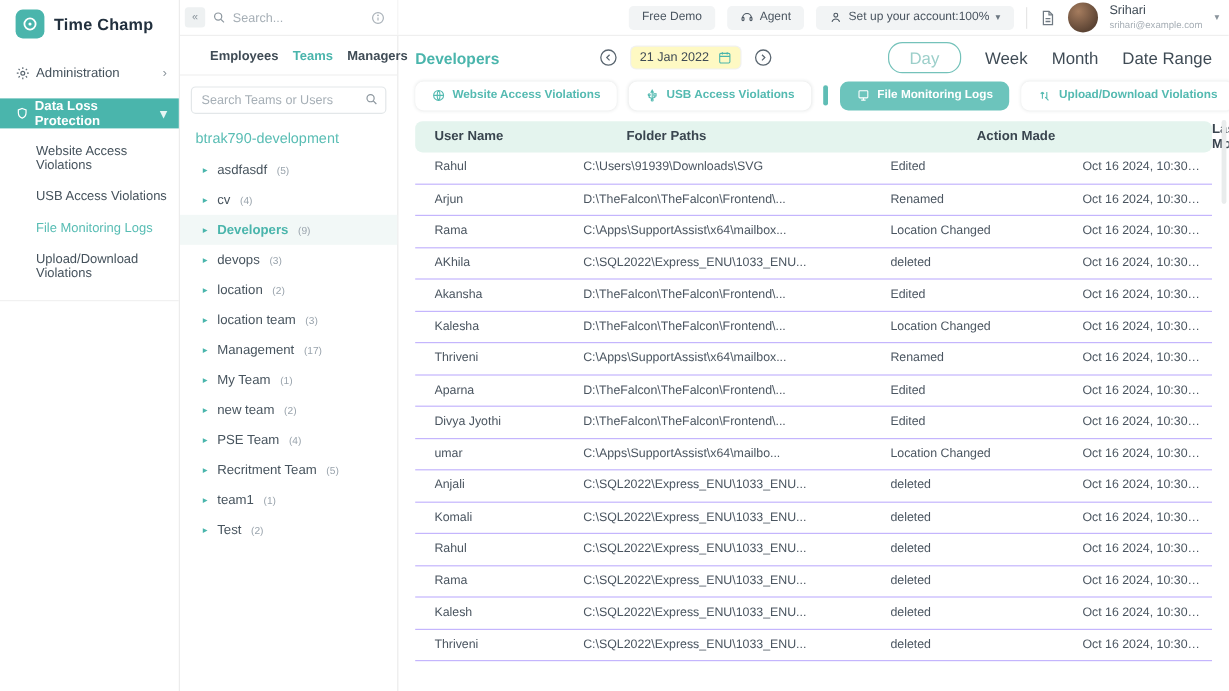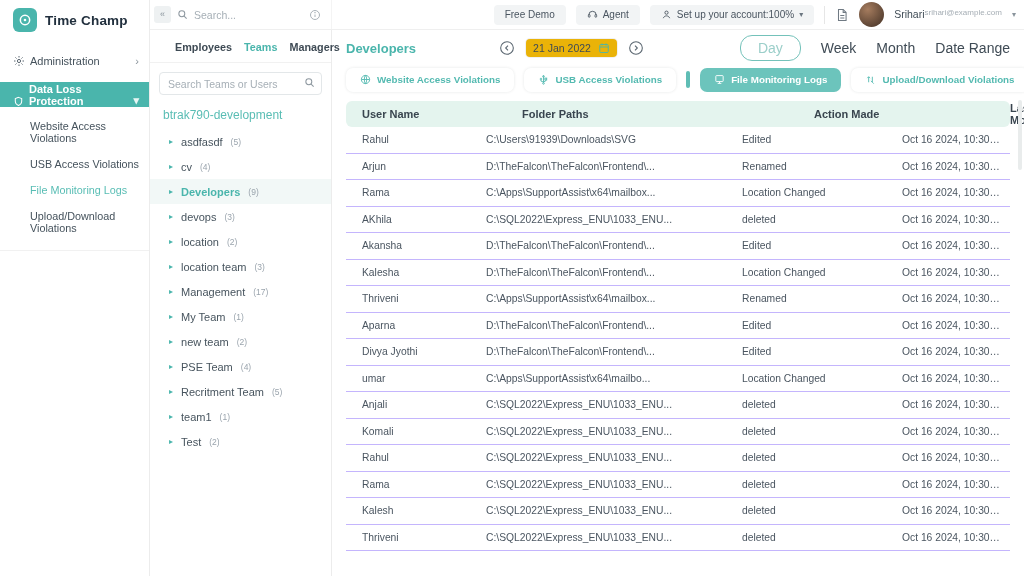--- a/index.html
+++ b/index.html
@@ -12,40 +12,40 @@
   button { font-family:inherit; }
 
   
   .sidebar { position:absolute; left:0; top:0; width:150px; height:576px; background:#fff; border-right:1px solid #ececec; z-index:3; }
   .logo { display:flex; align-items:center; gap:8px; height:40px; padding:0 10px 0 13px; cursor:pointer; }
   .logo-icon { width:24px; height:24px; background:var(--accent); border-radius:6px; display:flex; align-items:center; justify-content:center; flex:none; }
   .logo-text { font-size:13.5px; font-weight:bold; color:#22303e; letter-spacing:.2px; }
   .nav-item { display:flex; align-items:center; gap:5px; height:26px; padding:0 10px 0 13px; font-size:11px; color:#45525c; cursor:pointer; margin-top:8px; }
   .nav-item .grow { flex:1; }
   .nav-item .chev { color:#8a949c; font-size:11px; }
-  .nav-item.active { background:var(--accent); color:#fff; height:25px; font-weight:bold;align-items:flex-end; }
+  .nav-item.active { background:var(--accent); color:#fff; height:25px; font-weight:bold; }
   .nav-item.active .chev { color:#e7f6f4; }
   .submenu { padding:6px 0 9px; border-bottom:1px solid #f1f1f1; }
   .sub-item { padding:7px 6px 7px 30px; font-size:10.8px; color:#45525c; cursor:pointer; }
   .sub-item.active { color:#58bdb4; }
 
   
   .topbar { position:absolute; left:150px; top:0; right:0; height:30px; background:#fff; border-bottom:1px solid #efefef; display:flex; align-items:center; z-index:2; }
   .search-seg { width:182px; height:100%; display:flex; align-items:center; gap:6px; padding:0 10px 0 4px; border-right:1px solid #f4f4f4; flex:none; }
   .collapse-btn { width:17px; height:17px; background:#eef1f2; border:none; border-radius:3px; color:#8a949c; font-size:9px; cursor:pointer; line-height:1; flex:none; }
   .search-input { border:none; outline:none; flex:1; min-width:0; font-size:10.5px; color:#3f4b55; background:transparent; }
   ::placeholder { color:#a6afb6; }
   .topbar-right { margin-left:auto; display:flex; align-items:center; gap:10px; padding-right:8px; }
   .pill { display:flex; align-items:center; gap:5px; background:#f2f4f5; border:none; border-radius:4px; height:20px; padding:0 11px; font-size:10px; color:#4a5560; cursor:pointer; white-space:nowrap; }
   .pill .caret { font-size:8px; color:#6b7680; }
   .vdiv { width:1px; height:18px; background:#e6e6e6; }
   .icon-btn { background:none; border:none; cursor:pointer; display:flex; align-items:center; }
   .avatar { width:25px; height:25px; border-radius:50%; flex:none; cursor:pointer;
     background:radial-gradient(circle at 35% 30%, #a57c5e, #5c4434 72%); }
-  .user-block { display:flex; flex-direction:row; line-height:1.2; }
+  .user-block { display:flex; flex-direction:column; line-height:1.2; }
   .user-name { font-size:10.5px; color:#3f4b55; }
   .user-email { font-size:8px; color:#a6aeb5; }
   .user-caret { font-size:8px; color:#8a949c; cursor:pointer; }
 
   
   .teams-panel { position:absolute; left:150px; top:30px; width:182px; bottom:0; background:#fff; border-right:1px solid #ececec; z-index:1; }
   .tp-tabs { display:flex; justify-content:space-between; padding:11px 13px 9px; border-bottom:1px solid #f1f1f1; }
   .tp-tab { font-size:10.8px; font-weight:bold; color:#3f4b55; cursor:pointer;padding-left:12px; }
   .tp-tab.active { color:var(--accent); }
   .tp-search { margin:9px 9px 4px; position:relative; }
@@ -58,21 +58,21 @@
   .team-count { font-size:8.5px; color:#9aa4ad; }
   .team-item.active { background:#f2f8f7; }
   .team-item.active .team-name { color:var(--accent); font-weight:bold; }
 
   
   .main { position:absolute; left:332px; top:30px; right:0; bottom:0; background:#fff; }
   .main-header { display:flex; align-items:center; height:36px; padding:0 14px; }
   .page-title { font-size:13px; color:var(--accent); font-weight:bold; }
   .date-nav { margin-left:auto; display:flex; align-items:center; gap:11px; margin-right:96px; }
   .circle-btn { background:none; border:none; padding:0; cursor:pointer; display:flex; }
-  .date-box { display:flex; align-items:center; gap:7px; font-size:10.5px; color:#3f4b55; background:#eab308; border-radius:4px; padding:3px 7px; box-shadow:0 0 0 1px #f1f1f1; cursor:pointer; }
+  .date-box { display:flex; align-items:center; gap:7px; font-size:10.5px; color:#3f4b55; background:#fef9c3; border-radius:4px; padding:3px 7px; box-shadow:0 0 0 1px #f1f1f1; cursor:pointer; }
   .range-group { display:flex; align-items:center; gap:20px; }
   .range-btn { background:none; border:none; font-size:14px; color:#3f4b55; cursor:pointer; }
   .range-btn.active { border:1px solid #74c2ba; color:#9ccfca; border-radius:12px; padding:4px 17px; }
 
   .main-tabs { display:flex; align-items:center; gap:10px; padding:0 14px; height:27px; }
   .active-bar { width:4px; height:17px; border-radius:2px; background:#5fbdb5; flex:none; }
   .vtab { display:flex; align-items:center; gap:6px; background:#fff; border:none; border-radius:7px; height:24px; padding:0 14px; font-size:9.8px; font-weight:bold; color:#54bab1; cursor:pointer; box-shadow:0 0 3px rgba(40,60,60,.12); white-space:nowrap; }
   .vtab .tab-ic { display:flex; }
   .vtab.active { background:var(--accent-light); color:#fff; box-shadow:none; }
 

